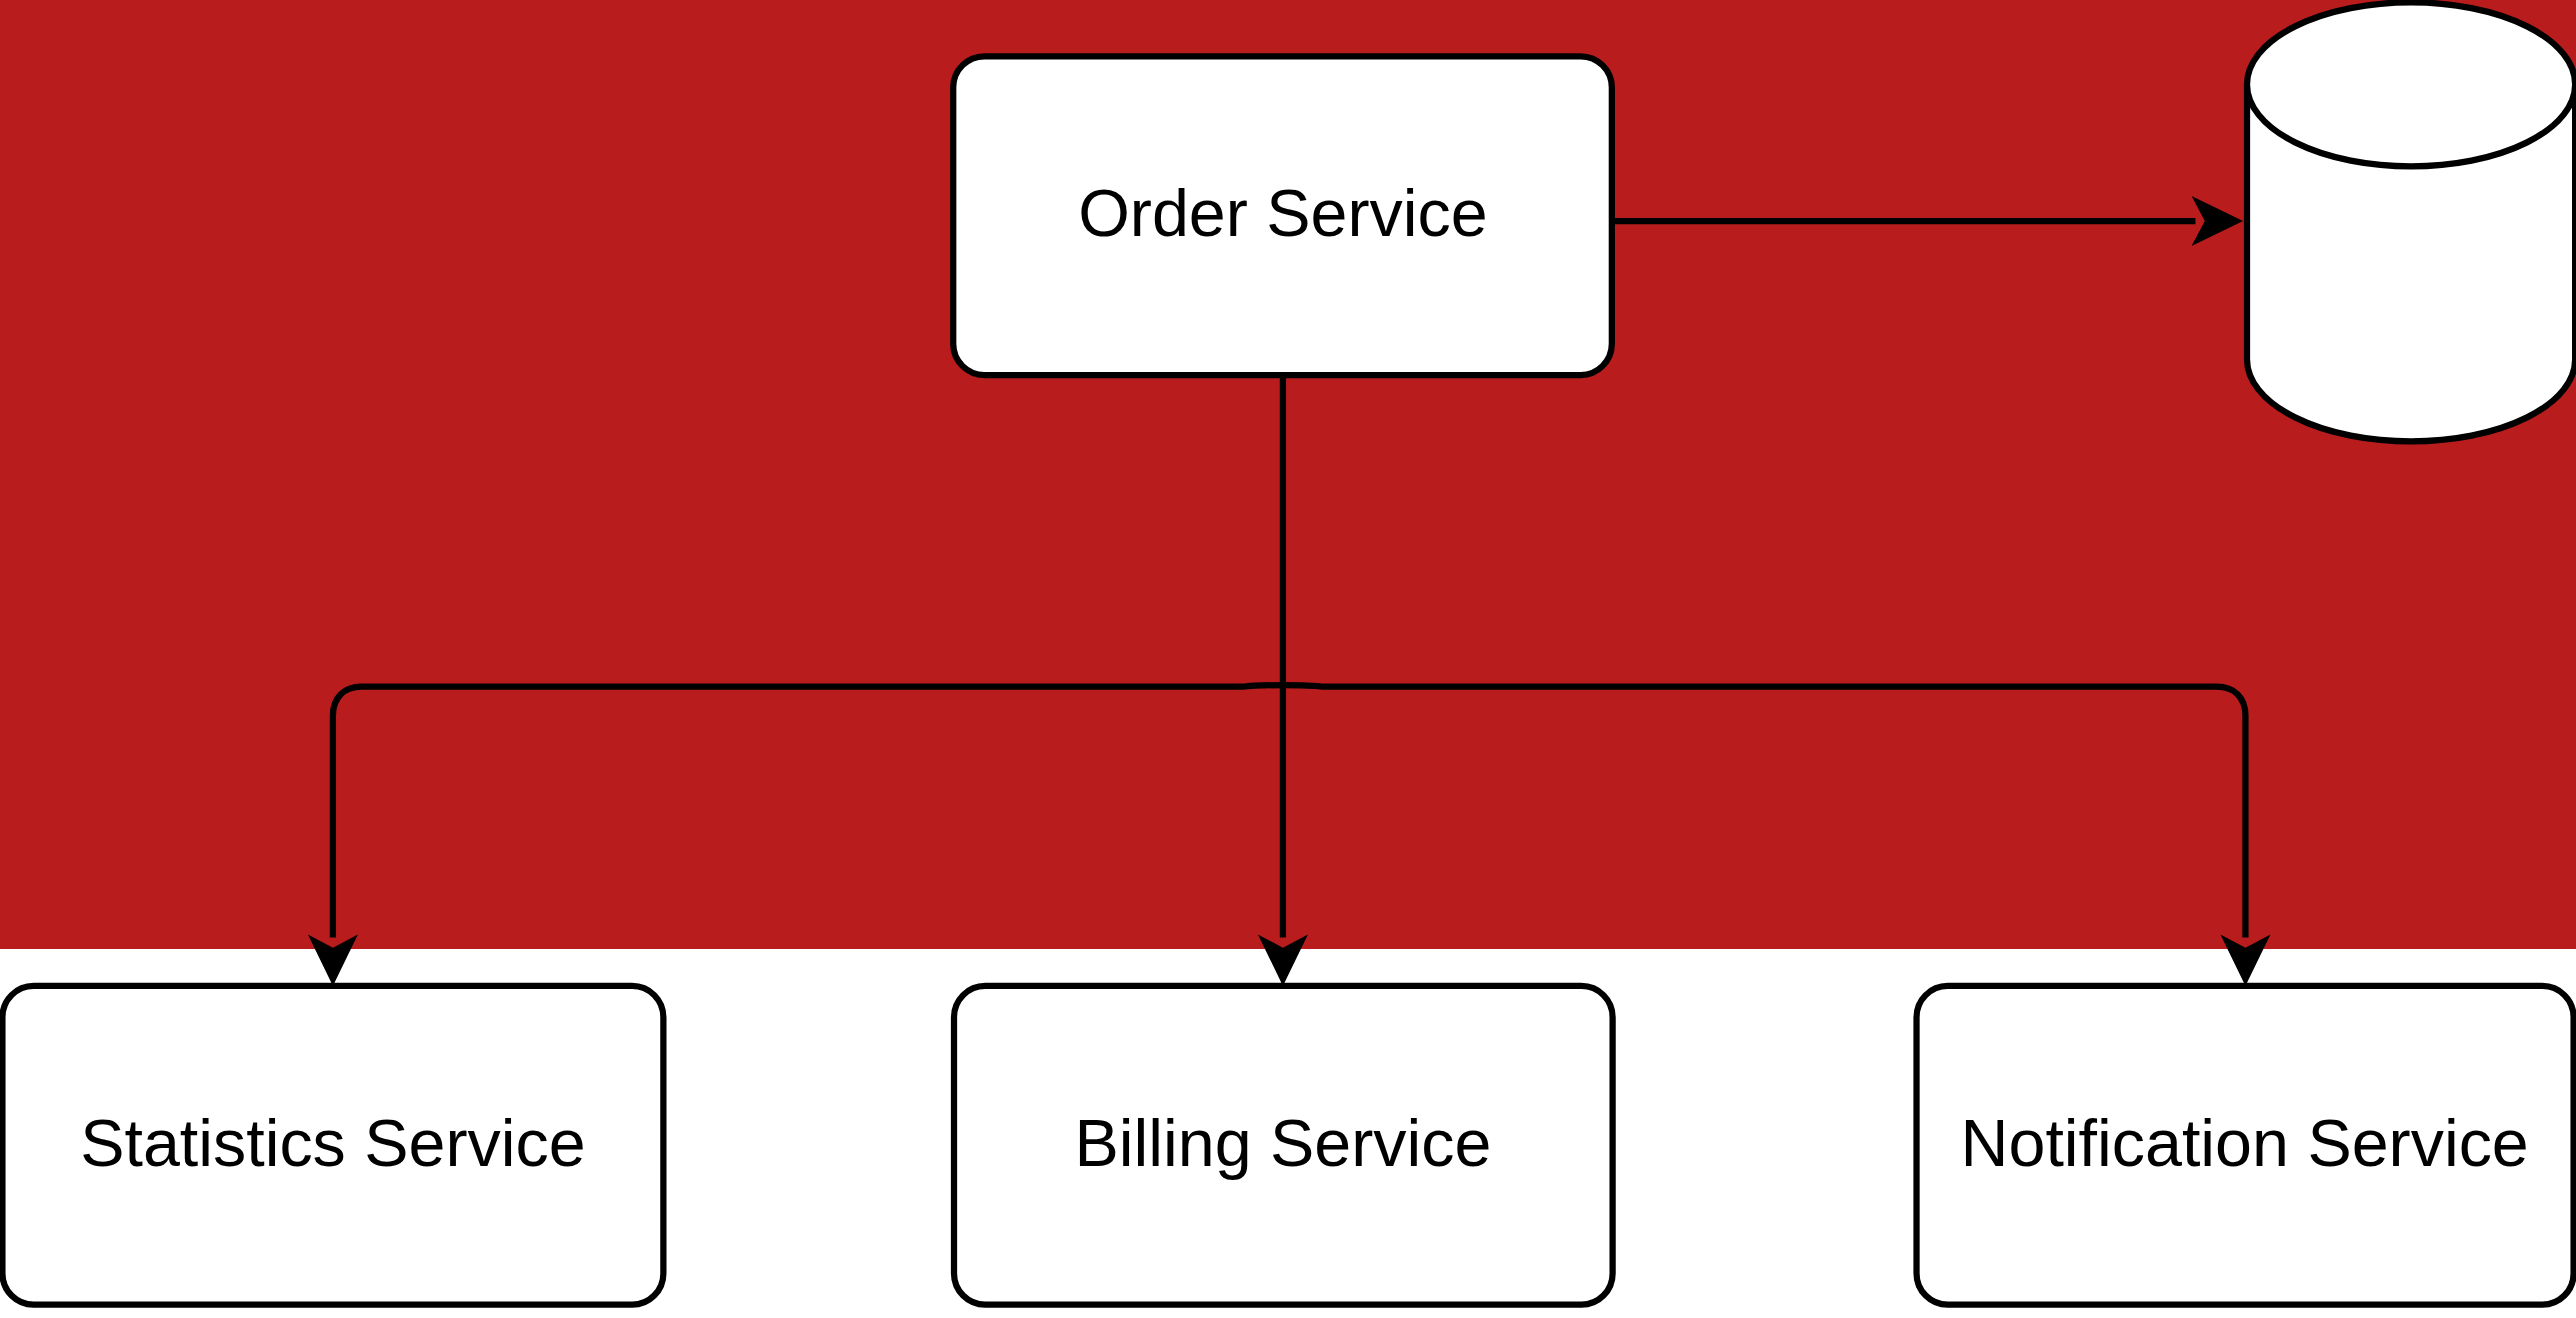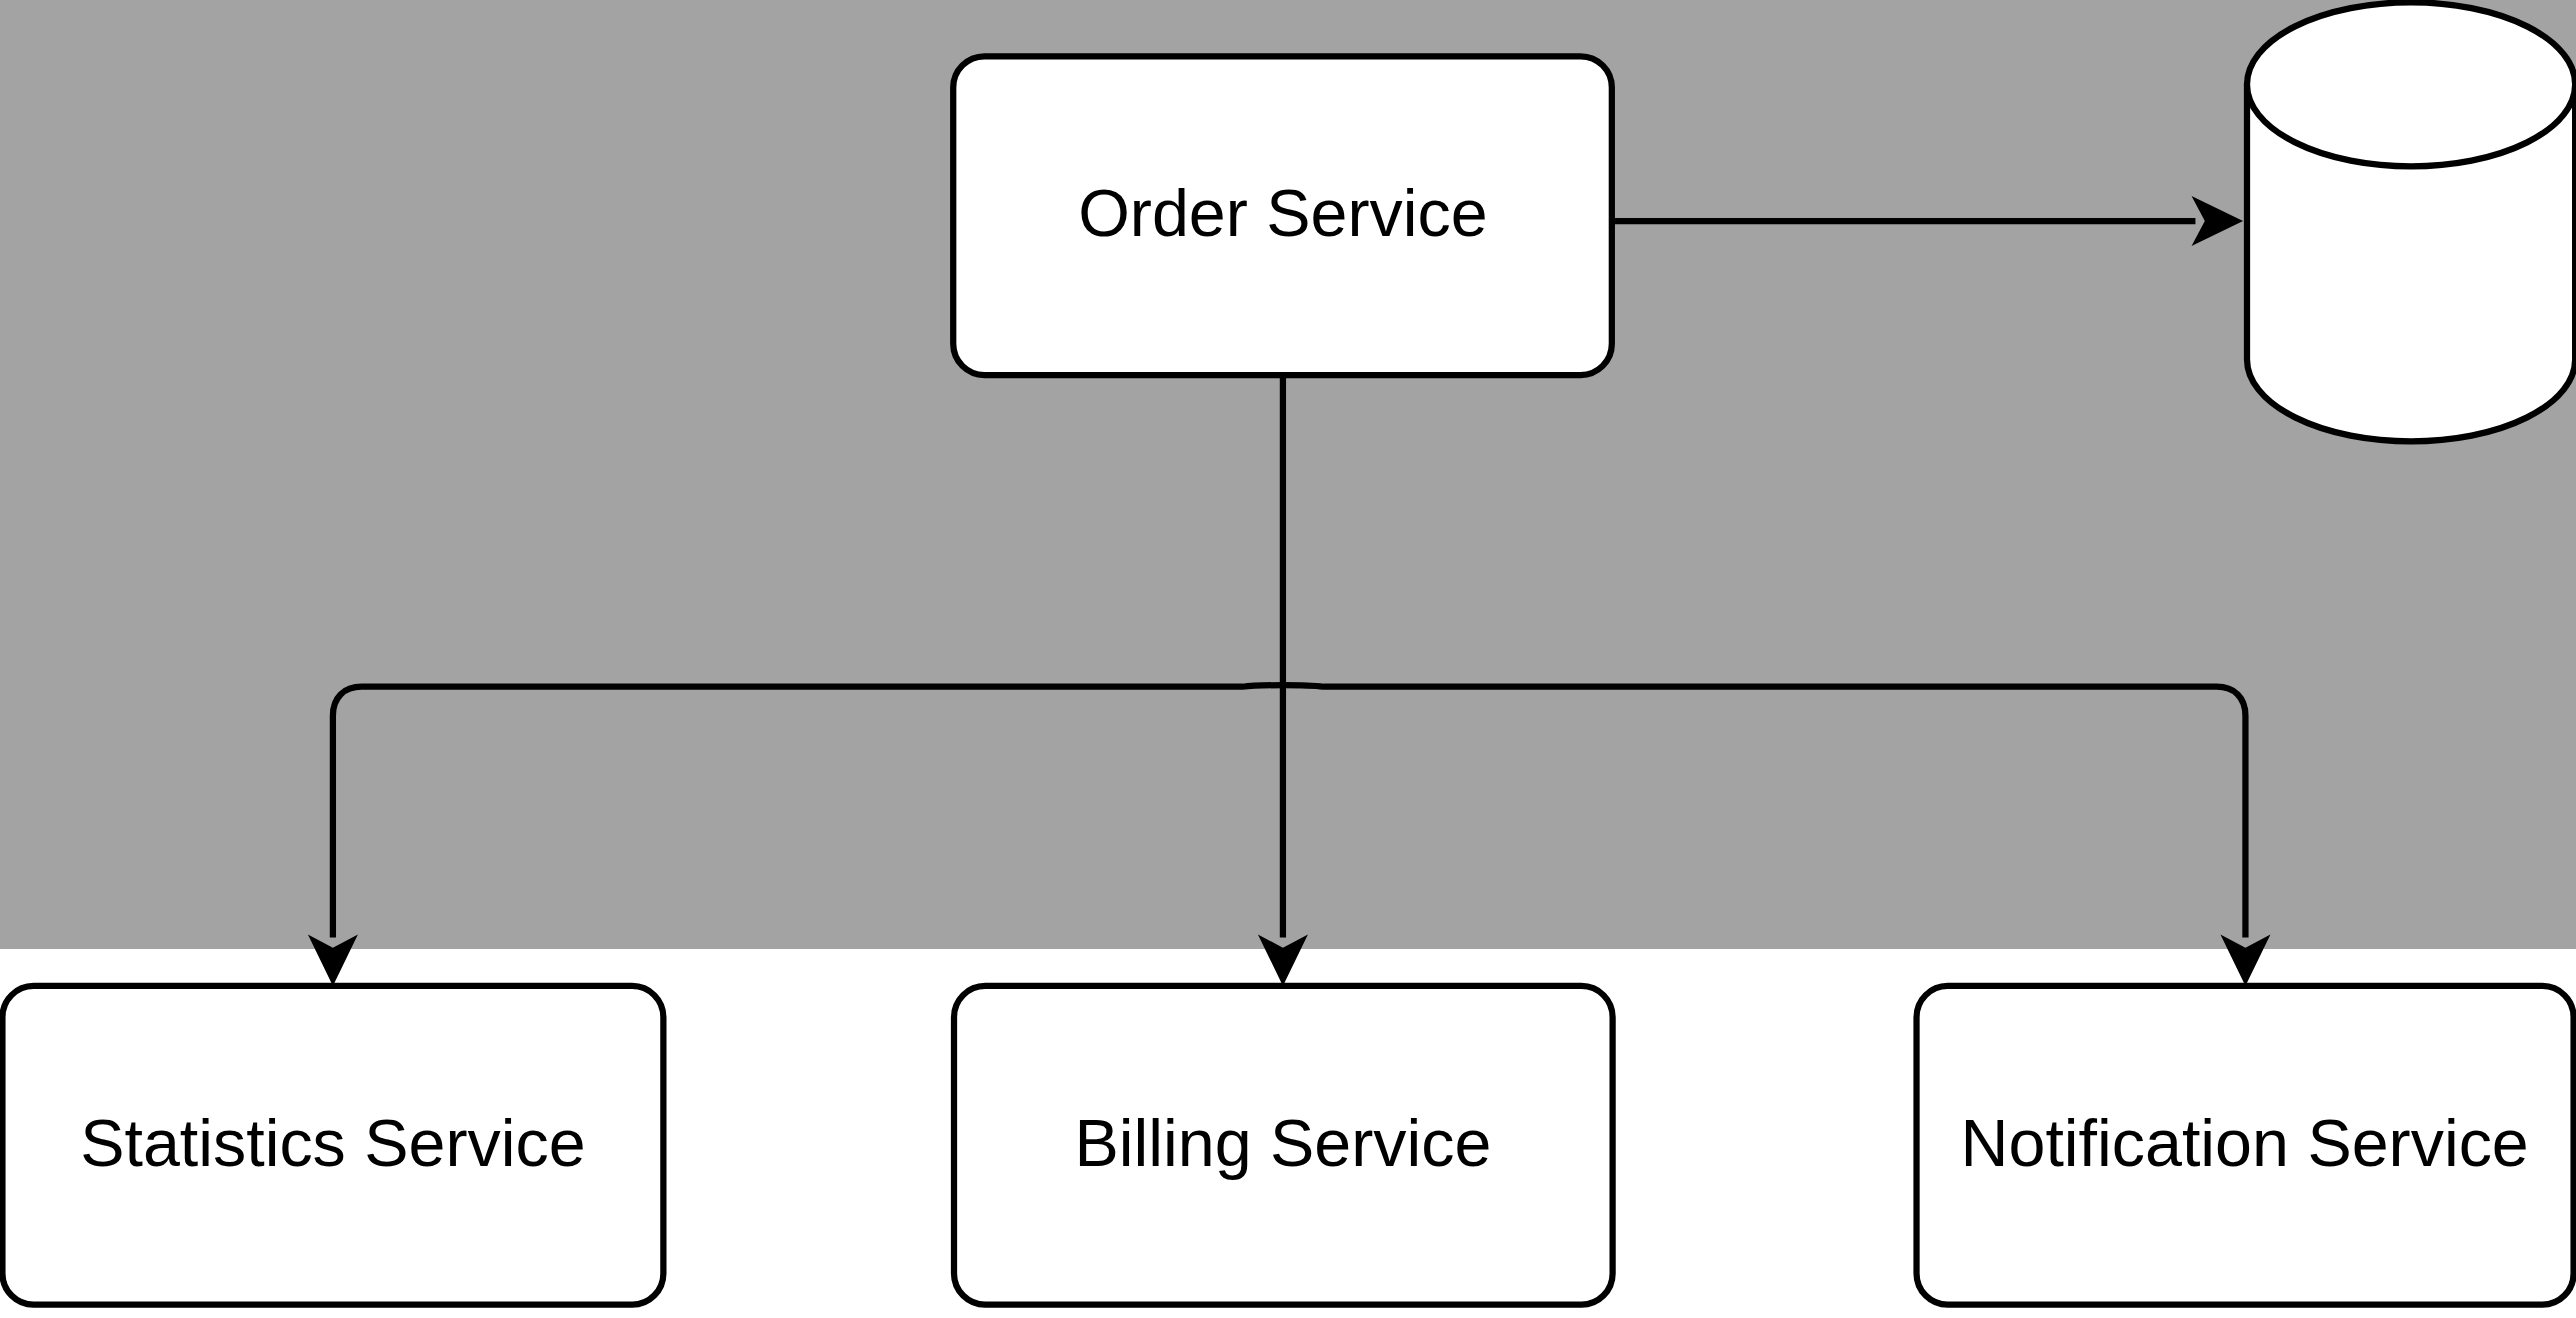--- a/index.html
+++ b/index.html
@@ -11,21 +11,21 @@
   body {
     width: 2576px;
     height: 1318px;
     overflow: hidden;
     font-family: "Liberation Sans", sans-serif;
   }
   #diagram-root {
     position: relative;
     width: 2576px;
     height: 949px;
-    background: #a3a3a3;
+    background: #b91c1c;
   }
   svg#diagram-canvas {
     position: absolute;
     top: 0;
     left: 0;
     width: 2576px;
     height: 1318px;
     display: block;
   }
   .node-shape {

